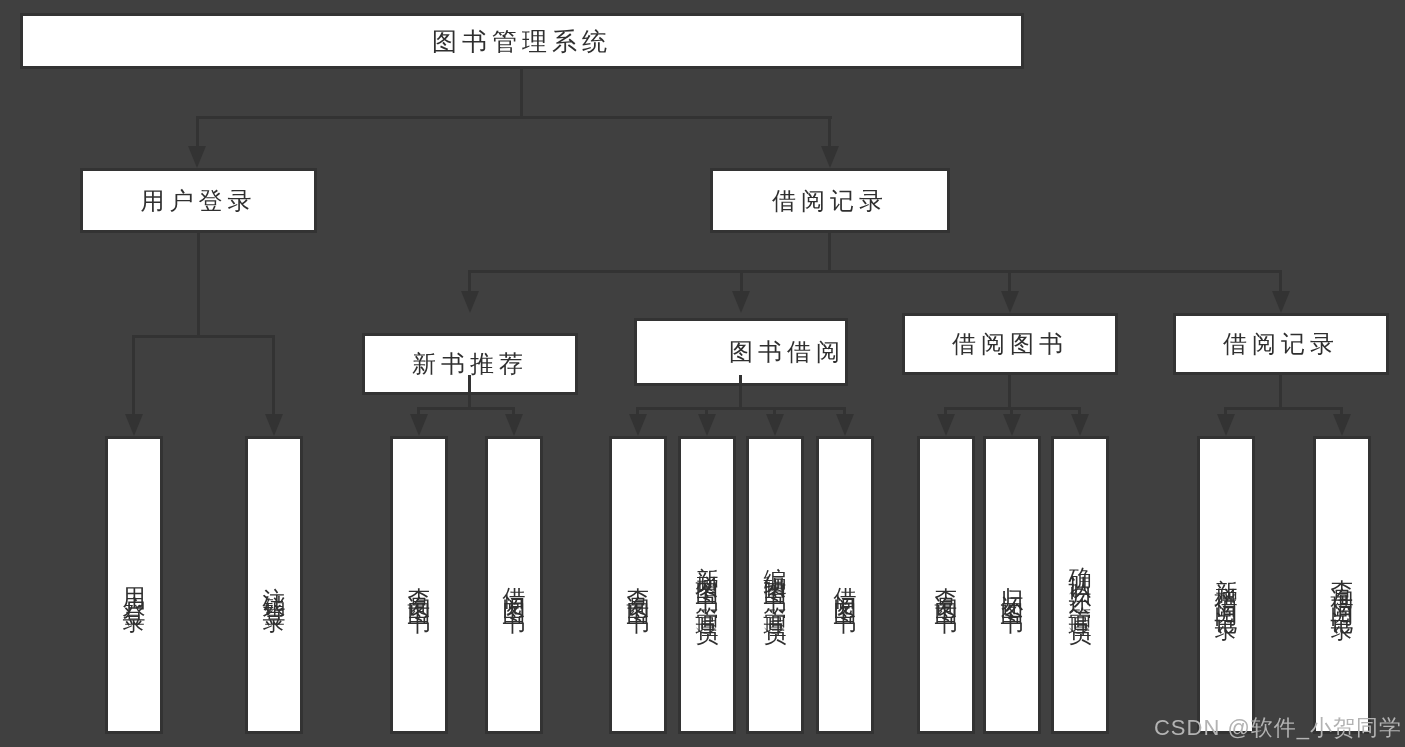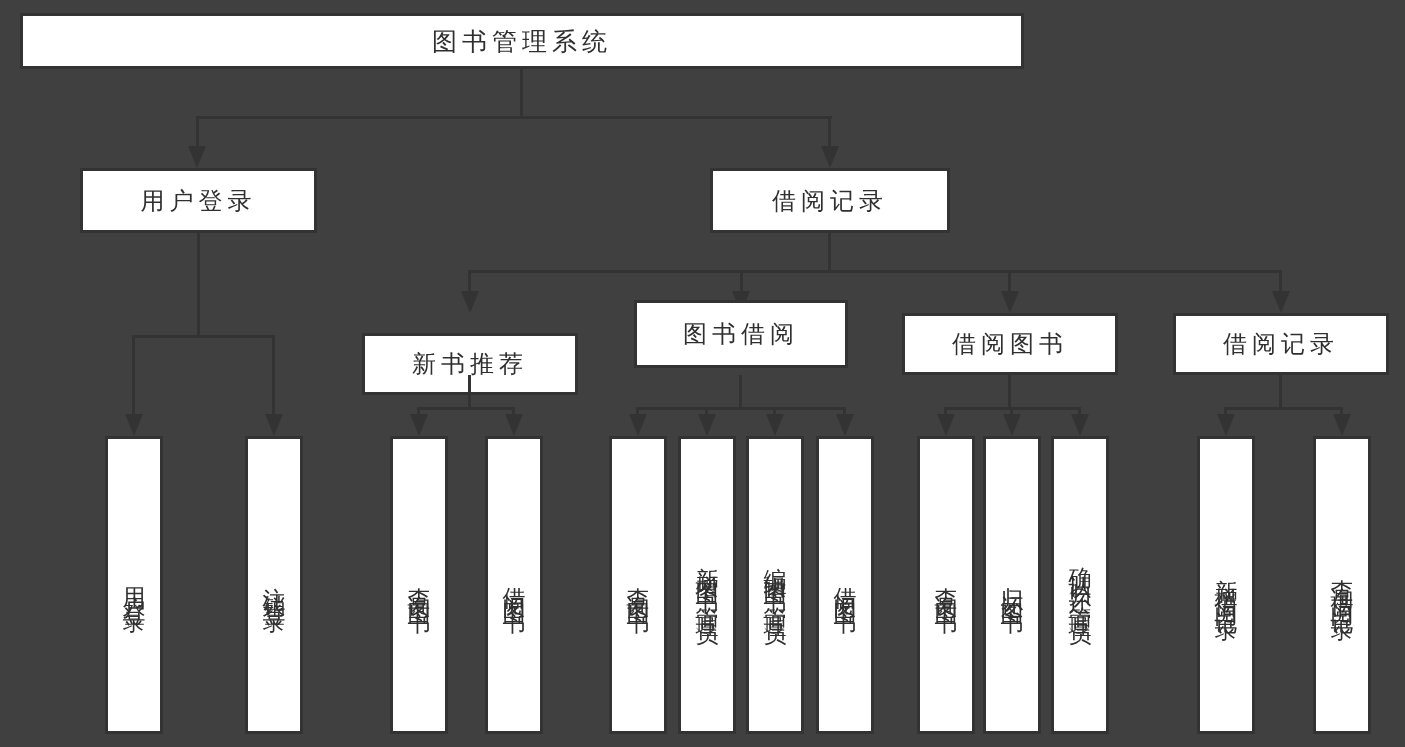--- a/index.html
+++ b/index.html
@@ -104,21 +104,21 @@
   <div class="v" style="left:740px; top:272px; height:21px;"></div>
   <div class="arrow" style="left:732px; top:291px;"></div>
   <div class="v" style="left:1008px; top:272px; height:21px;"></div>
   <div class="arrow" style="left:1001px; top:291px;"></div>
   <div class="v" style="left:1279px; top:272px; height:21px;"></div>
   <div class="arrow" style="left:1272px; top:291px;"></div>
 
   <div class="node" style="left:362px; top:313px; width:216px; height:62px;margin-top:20px;">
     <span>新书推荐</span>
   </div>
-  <div class="node" style="left:634px; top:300px; width:214px; height:68px;">
+  <div class="node" style="left:634px; top:318px; width:214px; height:68px;justify-content:flex-end;">
     <span>图书借阅</span>
   </div>
   <div class="node" style="left:902px; top:313px; width:216px; height:62px;">
     <span>借阅图书</span>
   </div>
   <div class="node" style="left:1173px; top:313px; width:216px; height:62px;">
     <span>借阅记录</span>
   </div>
 
   <div class="v" style="left:468px; top:375px; height:34px;"></div>
@@ -192,14 +192,15 @@
     <span>确认归还（管理员）</span>
   </div>
 
   <div class="leaf" style="left:1197px;">
     <span>新增借阅记录</span>
   </div>
   <div class="leaf" style="left:1313px;">
     <span>查询借阅记录</span>
   </div>
 
+  <div class="watermark">CSDN @软件_小贺同学</div>
 
 </div>
 
 </body></html>

